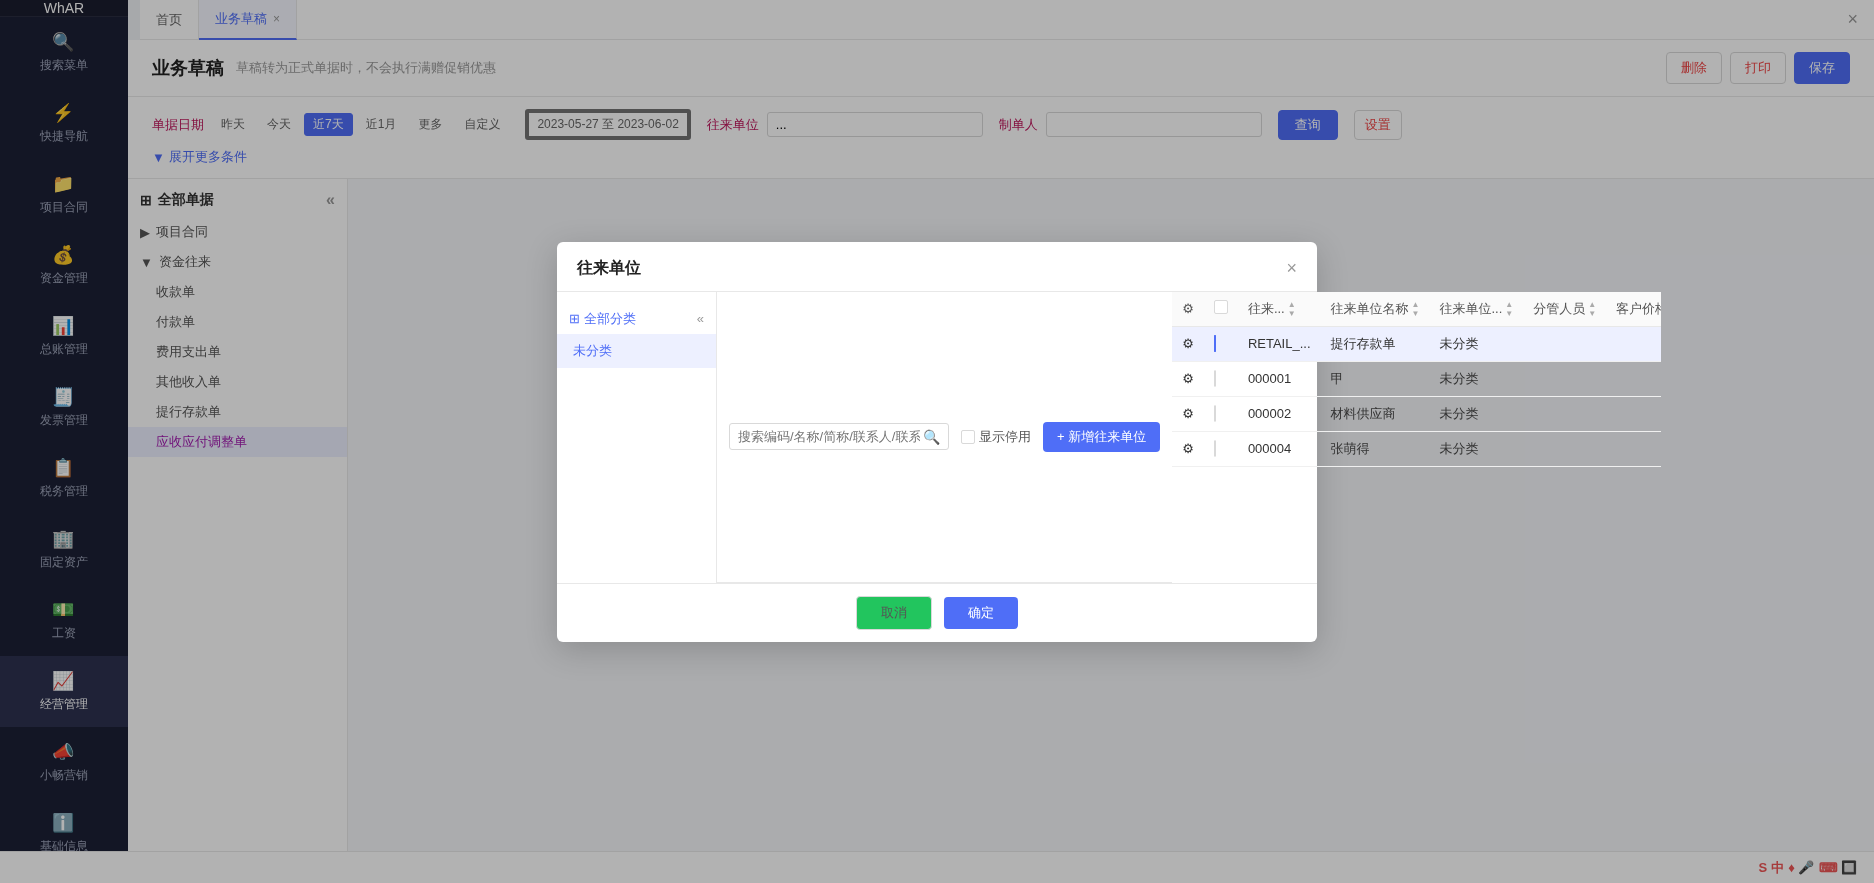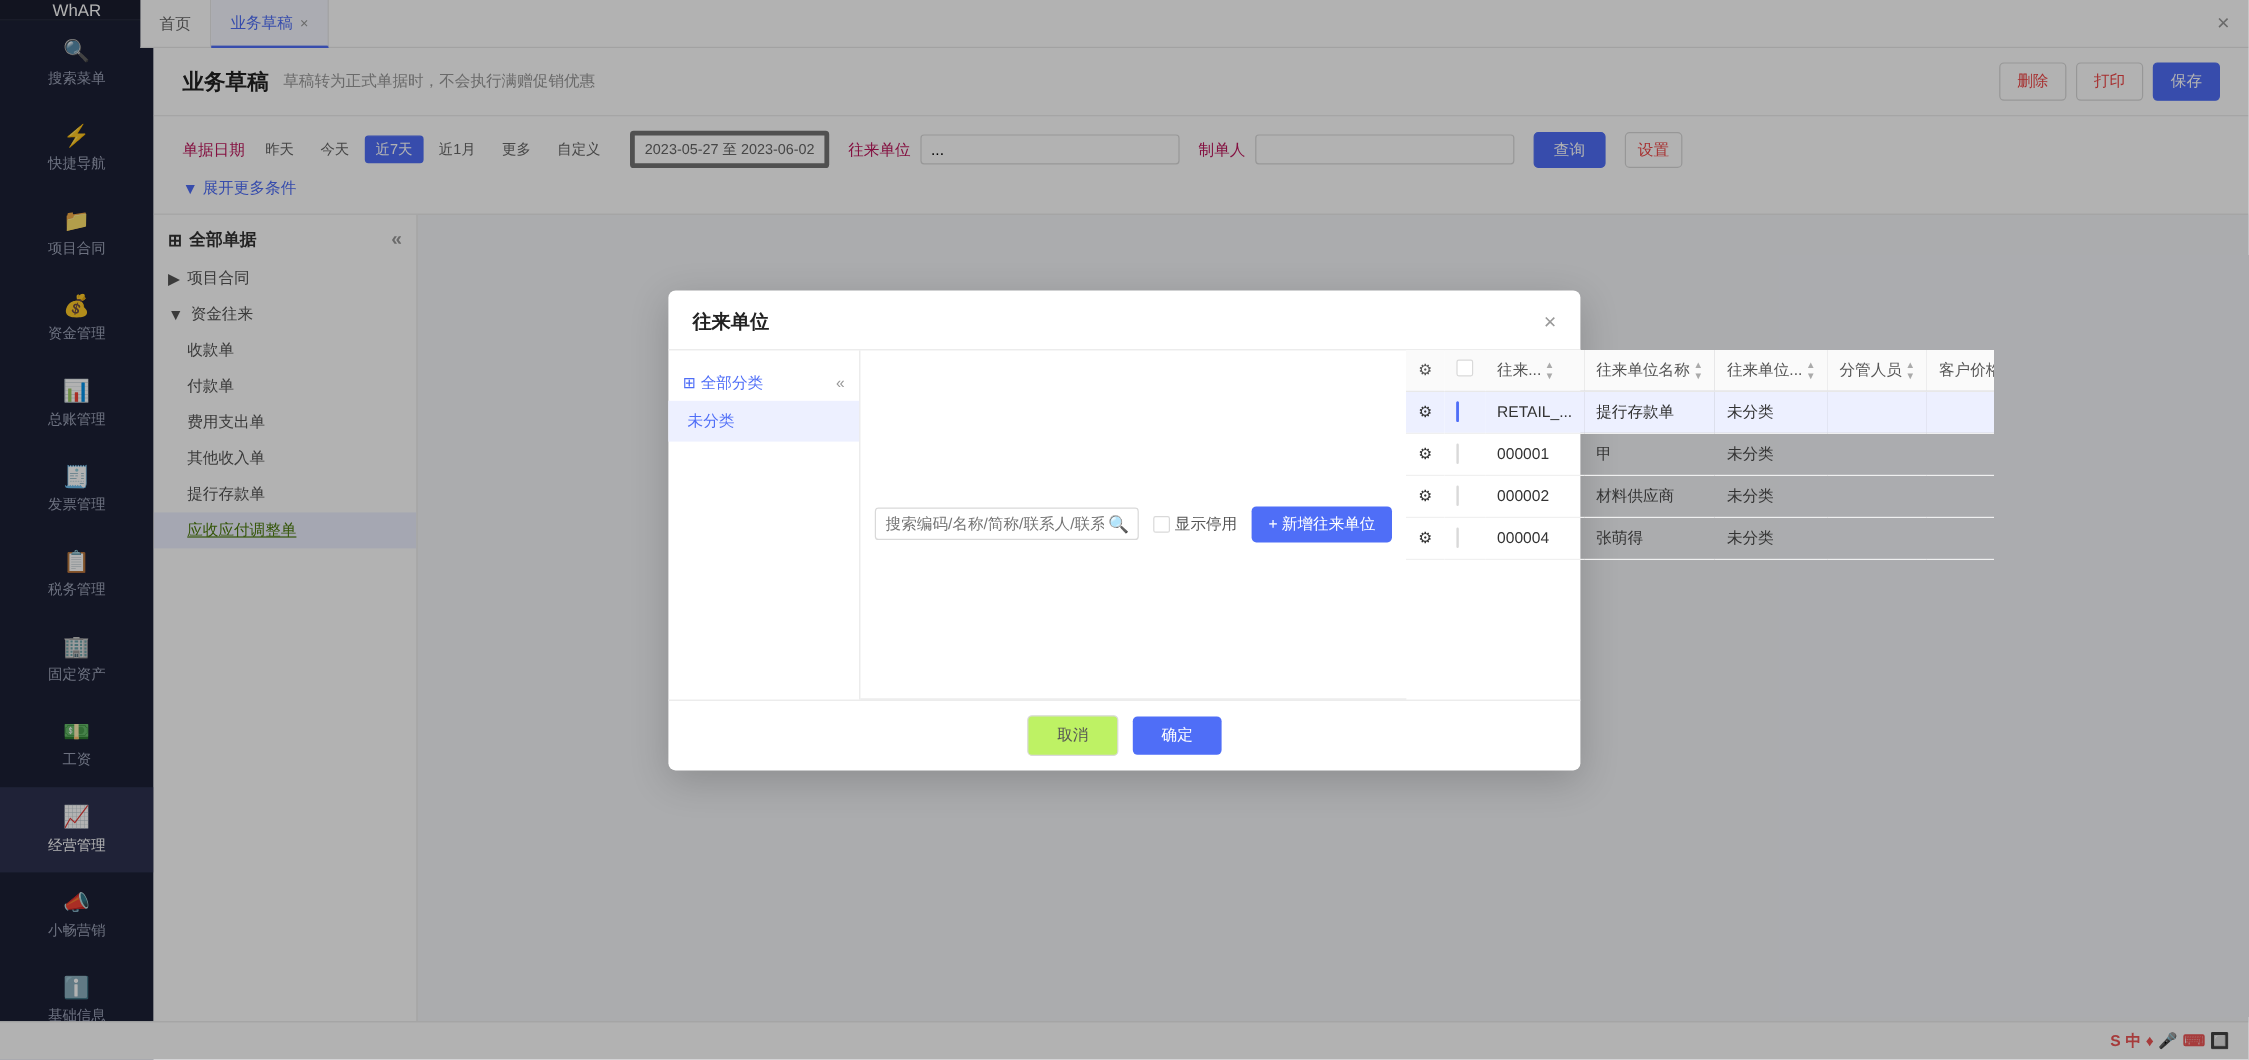--- a/index.html
+++ b/index.html
@@ -17,21 +17,21 @@
     .sidebar-logo-text { color: #fff; font-size: 14px; font-weight: normal; }
     .sidebar-item {
       width: 100%; padding: 14px 0; display: flex; flex-direction: column; align-items: center;
       color: #9ca3b8; font-size: 12px; cursor: pointer; gap: 4px;
     }
     .sidebar-item:hover, .sidebar-item.active { background: #2d3250; color: #fff; }
     .sidebar-item .icon { font-size: 18px; }
 
     
     .topbar {
-      position: absolute; left: 117px; top: 0; right: 0; height: 40px;
+      position: absolute; left: 140px; top: 0; right: 0; height: 40px;
       background: #fff; border-bottom: 1px solid #e8e8e8;
       display: flex; align-items: center;
     }
     .tab {
       height: 40px; padding: 0 16px; display: flex; align-items: center; gap: 6px;
       font-size: 13px; cursor: pointer; color: #666; border-right: 1px solid #e8e8e8;
     }
     .tab.active { background: #f5f7ff; color: #4f6ef7; border-bottom: 2px solid #4f6ef7; }
     .tab-close { font-size: 12px; color: #999; cursor: pointer; }
     .topbar-right {
@@ -81,21 +81,21 @@
     }
     .left-panel-header {
       display: flex; align-items: center; justify-content: space-between;
       padding: 0 12px 8px; font-size: 14px; font-weight: bold; color: #333;
     }
     .collapse-btn { cursor: pointer; color: #999; font-size: 16px; }
     .tree-item {
       padding: 6px 12px 6px 20px; font-size: 13px; color: #555; cursor: pointer;
       display: flex; align-items: center; gap: 6px;
     }
-    .tree-item.active { background: #edf0ff; color: #4d7c0f; text-decoration: underline; }
+    .tree-item.active { background: #edf0ff; color: #a21caf; }
     .tree-parent { font-weight: 500; padding-left: 12px; }
     .tree-child { padding-left: 28px; }
 
     
     .overlay {
       position: absolute; left: 0; top: 0; right: 0; bottom: 0;
       background: rgba(0,0,0,0.3); z-index: 100;
     }
 
     
@@ -181,21 +181,21 @@
       padding: 3px 8px; cursor: pointer; font-size: 13px; color: #555;
     }
     .page-nav-btn:disabled { color: #ccc; cursor: not-allowed; }
     .page-input { width: 40px; text-align: center; border: 1px solid #d9d9d9; border-radius: 3px; padding: 3px; font-size: 13px; }
 
     
     .dialog-footer {
       display: flex; align-items: center; justify-content: center; gap: 12px;
       padding: 12px 20px; border-top: 1px solid #e8e8e8;
     }
-    .btn-cancel { background: #bef264; border: 1px solid #d9d9d9; color: #555; padding: 7px 24px; border-radius: 4px; font-size: 13px; cursor: pointer; }
+    .btn-cancel { background: #22c55e; border: 1px solid #d9d9d9; color: #555; padding: 7px 24px; border-radius: 4px; font-size: 13px; cursor: pointer; }
     .btn-confirm { background: #4f6ef7; color: #fff; border: none; padding: 7px 24px; border-radius: 4px; font-size: 13px; cursor: pointer; }
 
     
     .statusbar {
       position: absolute; bottom: 0; left: 0; right: 0; height: 32px;
       background: #fff; border-top: 1px solid #e8e8e8;
       display: flex; align-items: center; justify-content: flex-end; padding: 0 16px;
     }
     .statusbar-logo { display: flex; align-items: center; gap: 4px; font-size: 13px; color: #e55; font-weight: bold; }
   </style>

